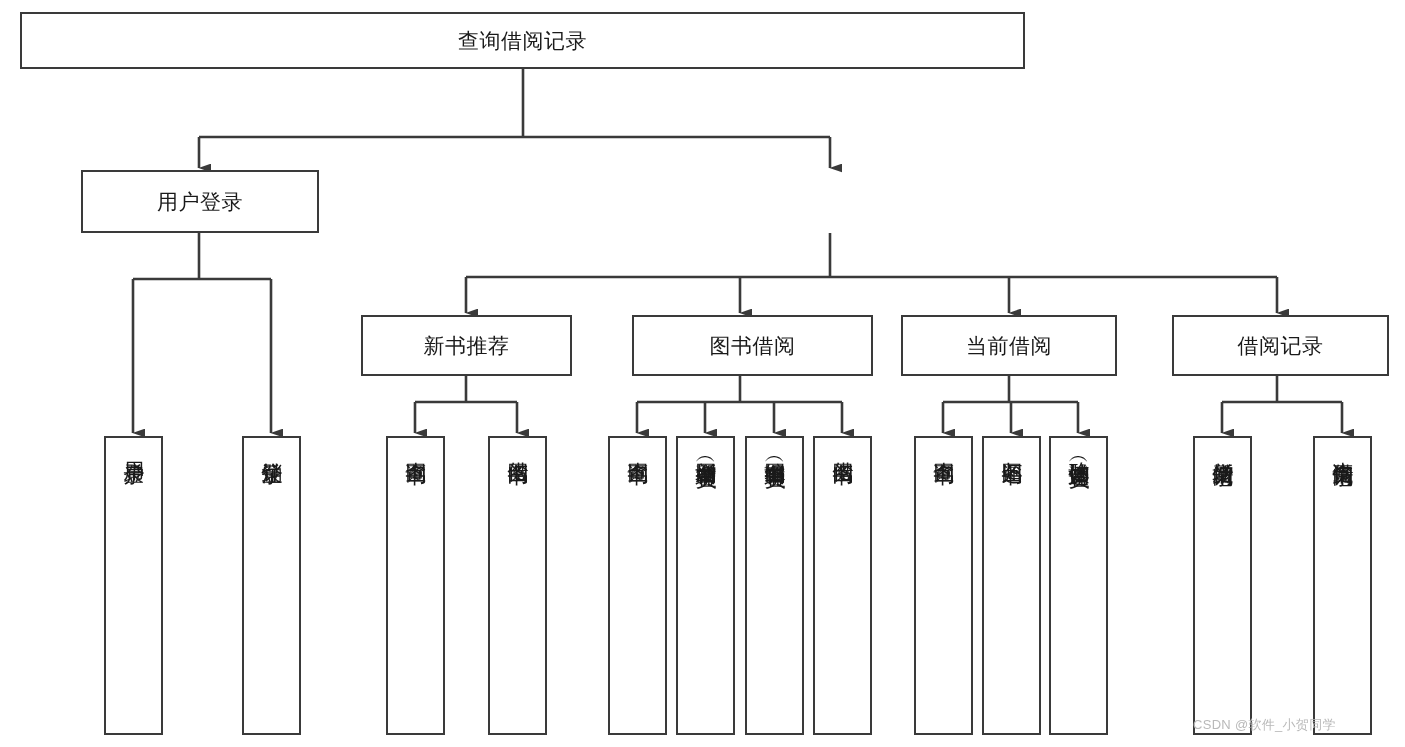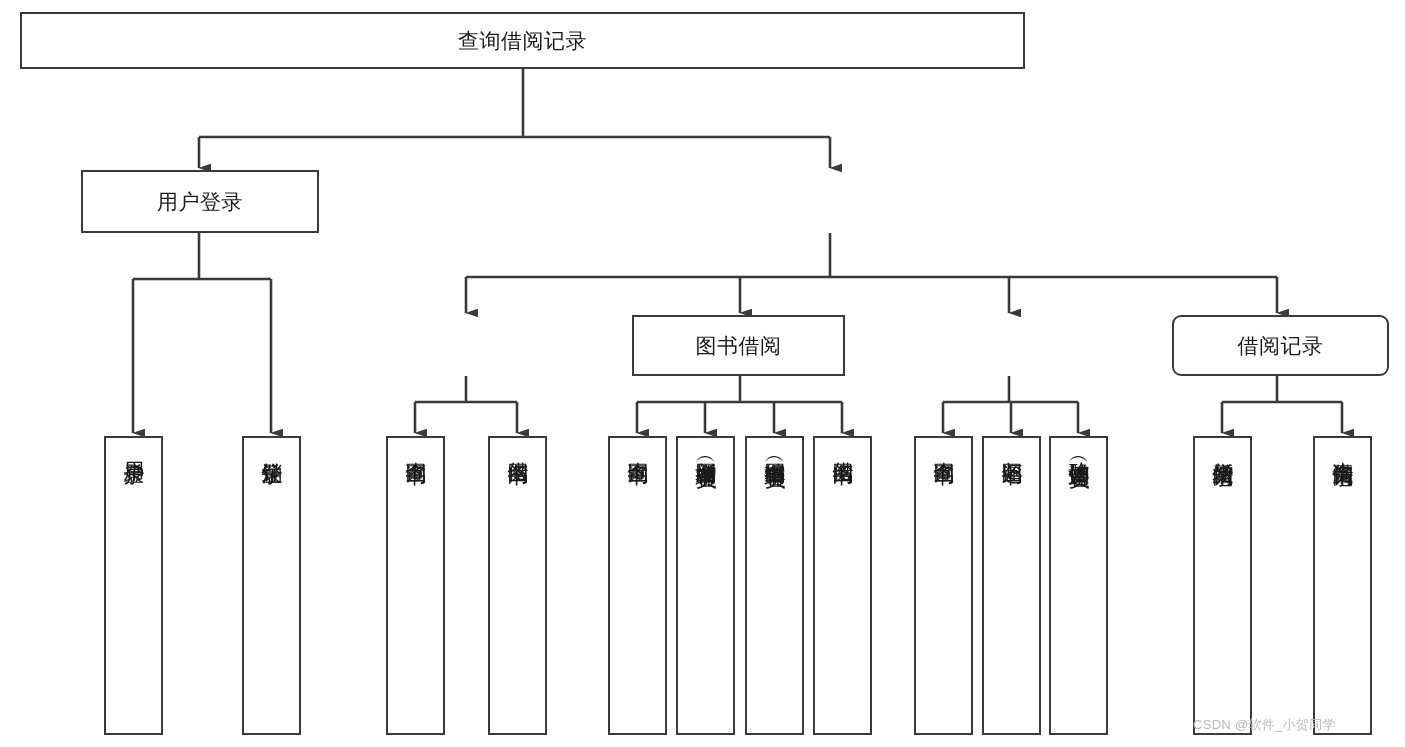--- a/index.html
+++ b/index.html
@@ -125,27 +125,33 @@
 
   <div class="node-box horizontal" style="left:20px; top:12px; width:1005px; height:57px;">
     <span class="node-label">查询借阅记录</span>
   </div>
 
   <div class="node-box horizontal" style="left:81px; top:170px; width:238px; height:63px;">
     <span class="node-label">用户登录</span>
   </div>
 
 
-
-  <div class="node-box horizontal" style="left:632px; top:315px; width:213px; height:61px;">
+  <div class="node-box horizontal" style="left:361px; top:315px; width:211px; height:61px;">
+    <span class="node-label">新书推荐</span>
+  </div>
+
+  <div class="node-box horizontal" style="left:632px; top:315px; width:241px; height:61px;">
     <span class="node-label">图书借阅</span>
   </div>
 
-
-  <div class="node-box horizontal" style="left:1172px; top:315px; width:217px; height:61px;border-radius:9px;">
+  <div class="node-box horizontal" style="left:901px; top:315px; width:216px; height:61px;">
+    <span class="node-label">当前借阅</span>
+  </div>
+
+  <div class="node-box horizontal" style="left:1172px; top:315px; width:217px; height:61px;">
     <span class="node-label">借阅记录</span>
   </div>
 
   <div class="node-box vertical" style="left:104px; top:436px; width:59px; height:299px;">
     <span class="node-label">用户登录</span>
   </div>
 
   <div class="node-box vertical" style="left:242px; top:436px; width:59px; height:299px;">
     <span class="node-label">注销登录</span>
   </div>

